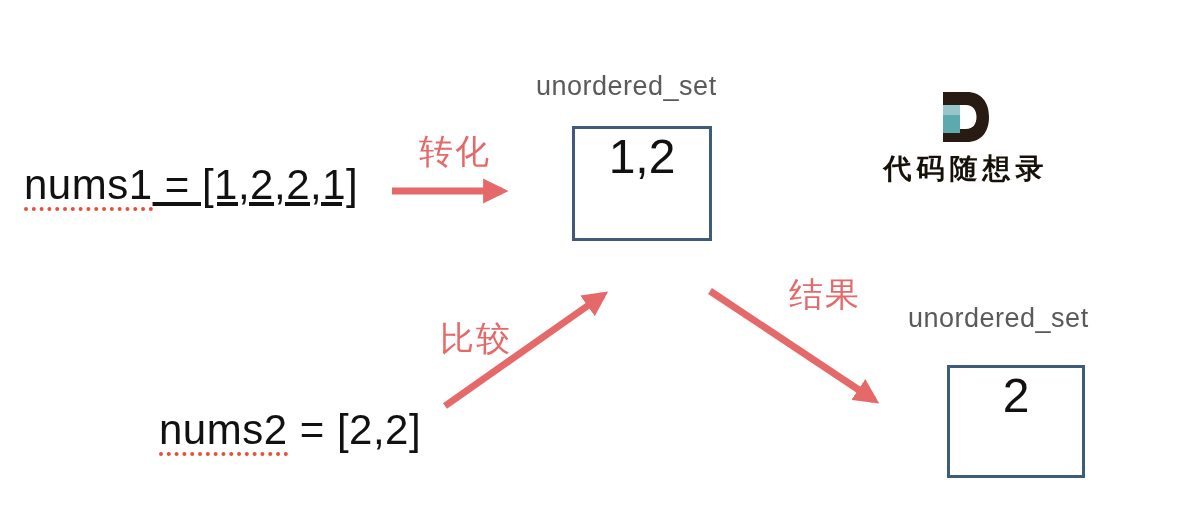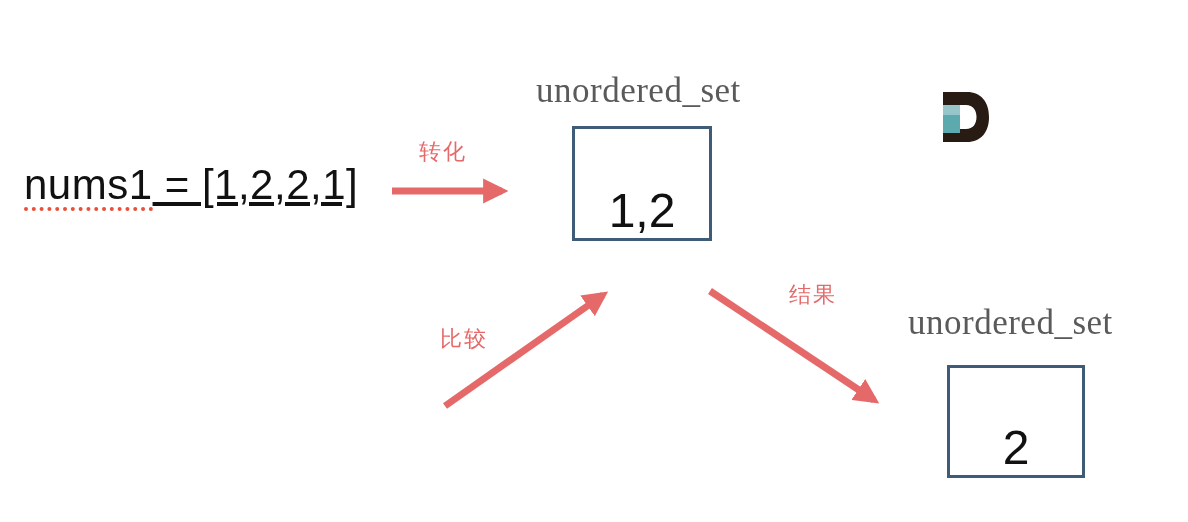--- a/index.html
+++ b/index.html
@@ -25,34 +25,34 @@
     white-space:pre;letter-spacing:0.5px;
   }
   .nums1{left:24px;top:163px;text-decoration:underline;}
   .nums2{left:159px;top:408px;}
   .dotted{
     display:inline-block;line-height:1.0;
     border-bottom:4px dotted var(--underline);padding-bottom:1px;
   }
   .cjk{font-family:"DejaVu Sans",sans-serif;}
   .arrow-label{
-    position:absolute;font-size:22px;color:var(--arrow);letter-spacing:2px;margin-top:8px;
+    position:absolute;font-size:34px;color:var(--arrow);letter-spacing:2px;
   }
   .lbl-transform{left:419px;top:129px;}
   .lbl-compare{left:440px;top:316px;}
   .lbl-result{left:789px;top:272px;}
   .set-title{
-    position:absolute;width:212px;text-align:left;font-size:35px;
-    color:var(--set-title);letter-spacing:0.5px;font-family:Liberation Serif, serif;
+    position:absolute;width:212px;text-align:left;font-size:27px;
+    color:var(--set-title);letter-spacing:0.5px;
   }
   .set-title-1{left:536px;top:71px;}
   .set-title-2{left:908px;top:303px;}
   .set-box{
     position:absolute;border:3px solid var(--box-border);background:#ffffff;
-    display:flex;align-items:flex-end;justify-content:center;
+    display:flex;align-items:flex-start;justify-content:center;
     font-size:48px;color:var(--text);
   }
   .set-box-1{left:572px;top:126px;width:134px;height:109px;}
   .set-box-2{left:947px;top:365px;width:132px;height:107px;}
   .logo{
     position:absolute;left:877px;top:92px;width:178px;text-align:center;
   }
   .logo svg{display:block;margin:0 auto;}
   .logo-dark{fill:var(--logo-dark);}
   .logo-teal-light{fill:var(--logo-teal-light);}
@@ -73,20 +73,21 @@
         <path class="ah" d="M0,0 L10,5 L0,10 Z"></path>
       </marker>
     </defs>
     <line class="arrow" x1="392" y1="191" x2="502" y2="191" marker-end="url(#ah)"></line>
     <line class="arrow" x1="445" y1="406" x2="603" y2="295" marker-end="url(#ah)"></line>
     <line class="arrow" x1="710" y1="291" x2="874" y2="400" marker-end="url(#ah)"></line>
   </svg>
 
   <div class="nums nums1"><span class="dotted">nums1</span><span> = [1,2,2,1]</span></div>
 
+  <div class="nums nums2"><span class="dotted">nums2</span><span> = [2,2]</span></div>
 
   <div class="arrow-label cjk lbl-transform">转化</div>
   <div class="arrow-label cjk lbl-compare">比较</div>
   <div class="arrow-label cjk lbl-result">结果</div>
 
   <div class="set-title set-title-1">unordered_set</div>
   <div class="set-box set-box-1">
     <span>1,2</span>
   </div>
 
@@ -95,15 +96,16 @@
     <span>2</span>
   </div>
 
   <div class="logo">
     <svg width="46" height="50" viewBox="0 0 46 50" aria-hidden="true">
       <path class="logo-dark" fill-rule="evenodd" d="M0,0 H24 C38,0 46,10 46,25 C46,40 38,50 24,50 H0 Z
                M17,13 H23 C30,13 33.5,18 33.5,25 C33.5,32 30,37 23,37 H17 Z"></path>
       <rect class="logo-teal-light" x="0" y="13" width="17" height="10"></rect>
       <rect class="logo-teal-dark" x="0" y="23" width="17" height="18"></rect>
     </svg>
+    <div class="brand cjk">代码随想录</div>
   </div>
 
 </div>
 
 </body></html>

